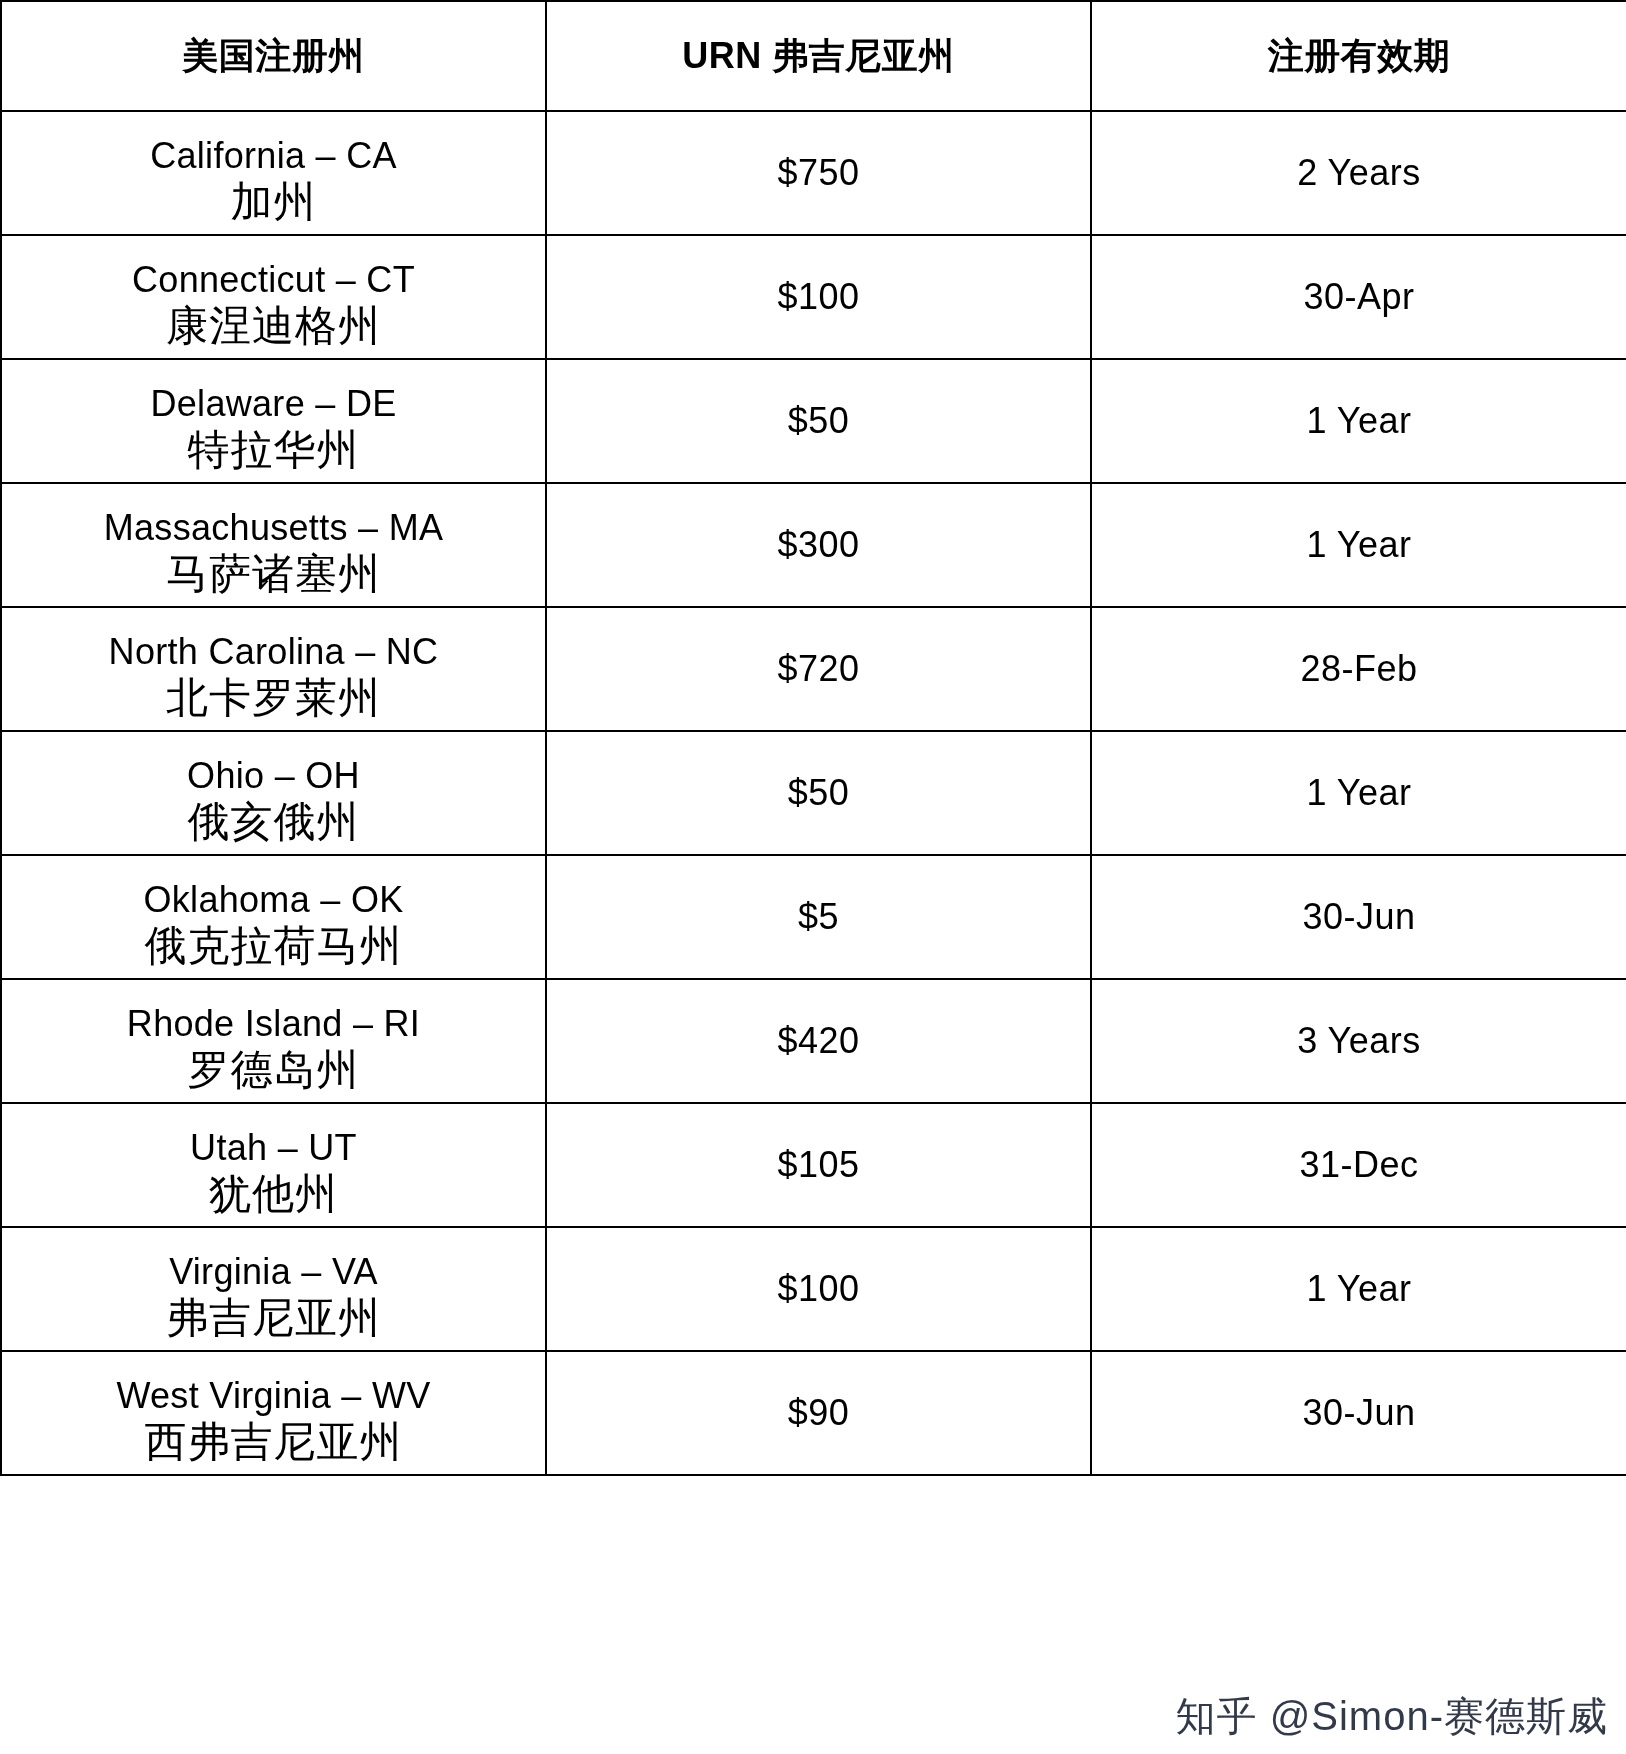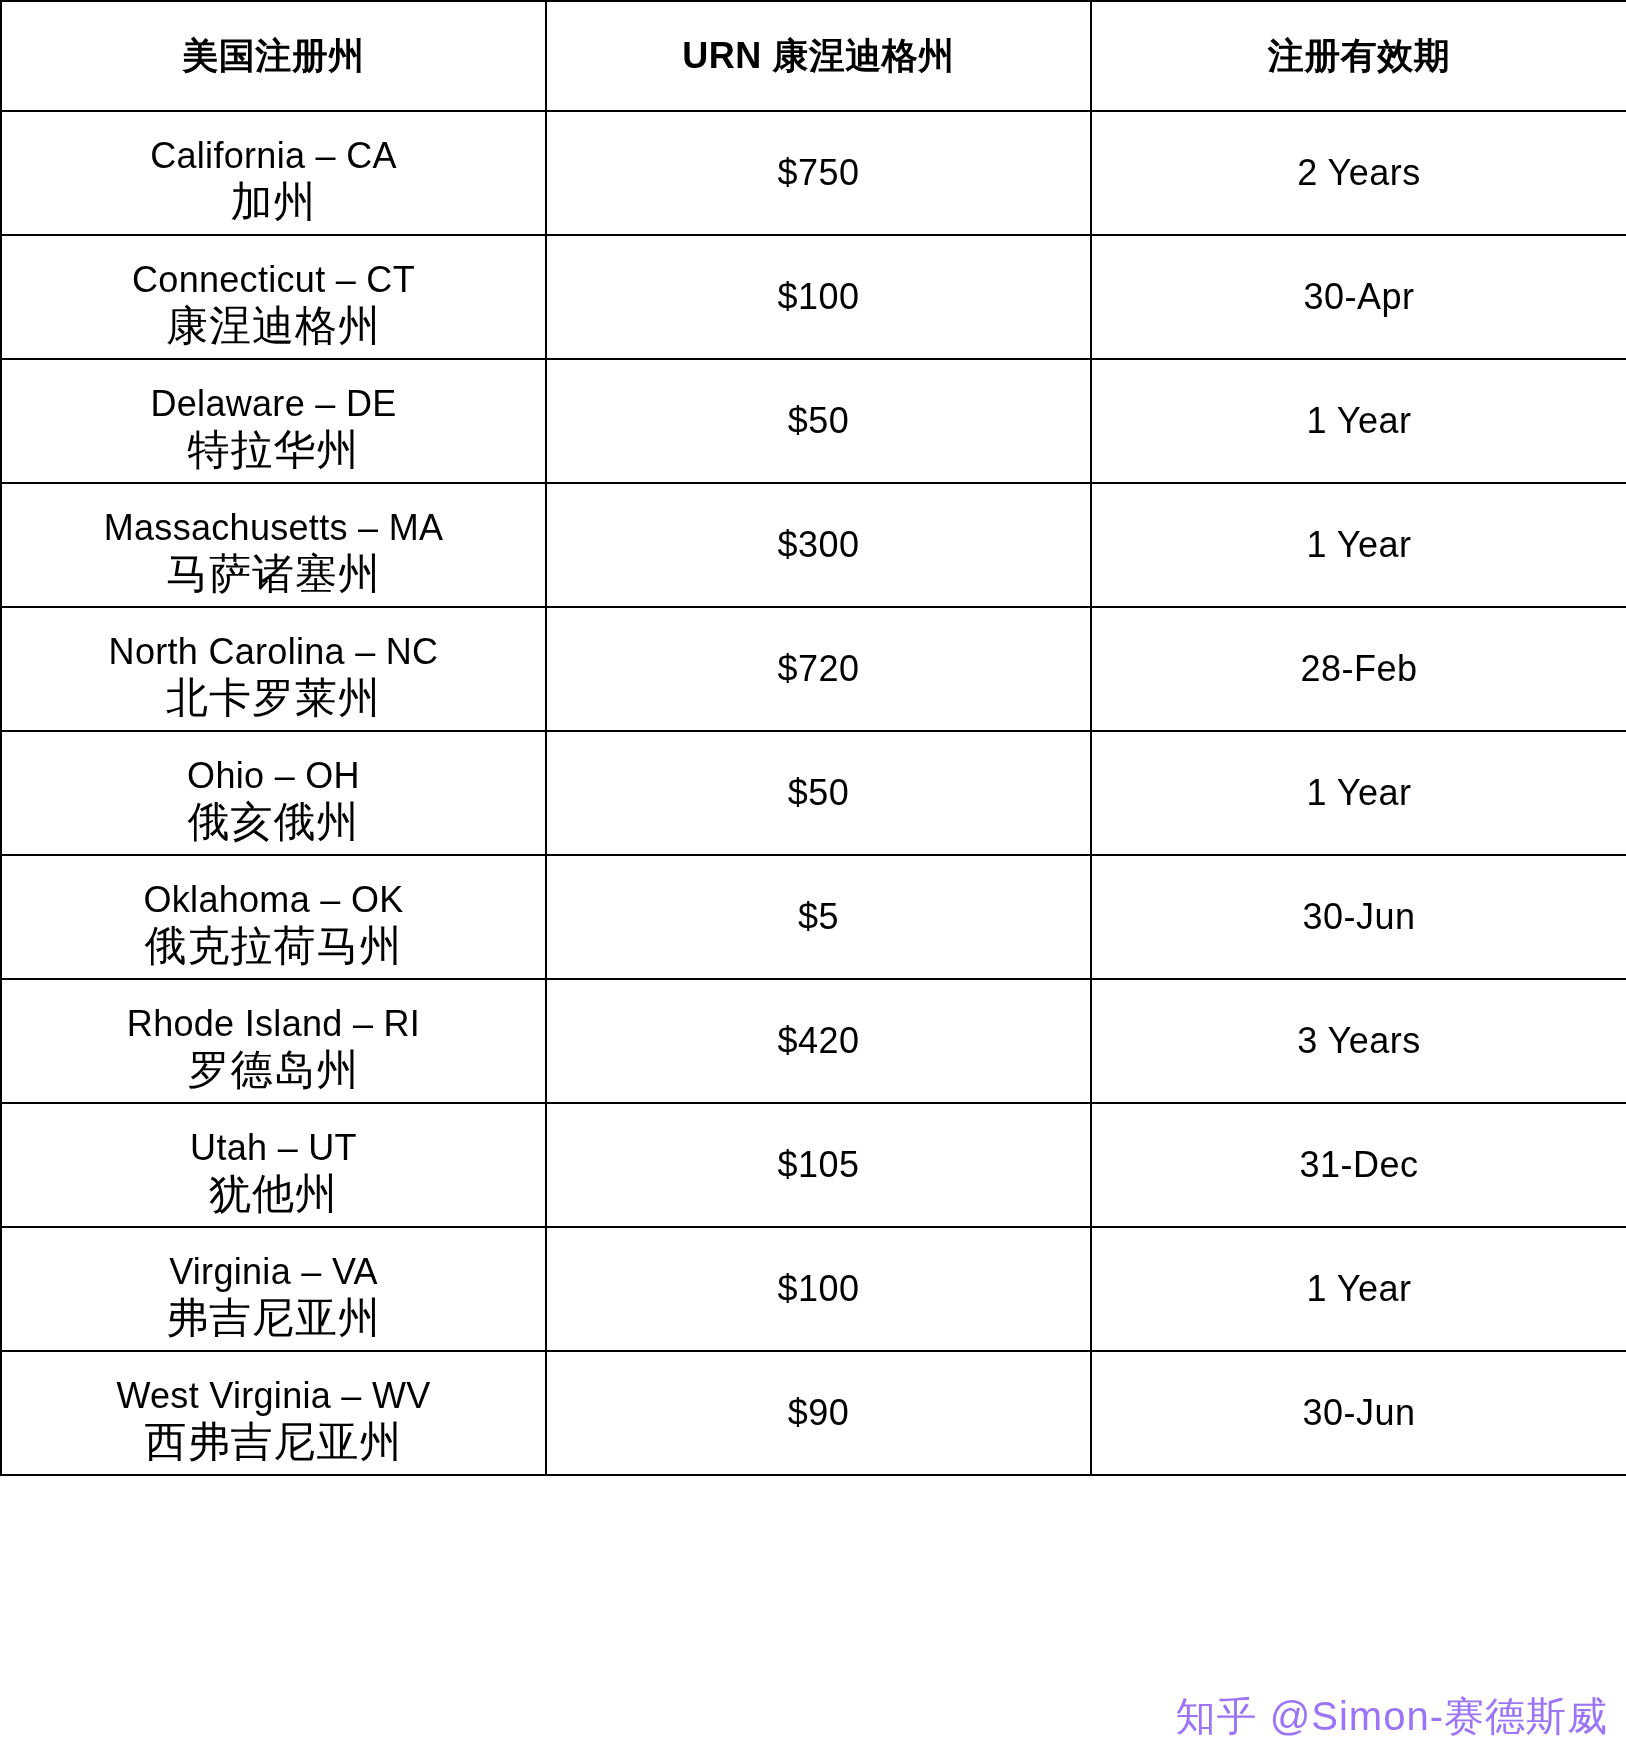--- a/index.html
+++ b/index.html
@@ -65,42 +65,42 @@
   .fee-cell, .valid-cell {
     font-size: 36px;
     letter-spacing: 0.5px;
   }
   
   .watermark {
     position: absolute;
     right: 18px;
     bottom: 10px;
     font-size: 40px;
-    color: #8b5cf6;
+    color: #0f172a;
     font-family: "Liberation Sans", sans-serif;
     letter-spacing: 1px;
     opacity: 0.85;
     pointer-events: none;
     white-space: nowrap;
   }
 </style>
 </head>
 <body>
 
 <div class="table-wrap">
   <table class="fee-table">
     <colgroup>
       <col class="c-state">
       <col class="c-fee">
       <col class="c-valid">
     </colgroup>
     <thead>
       <tr>
         <th>美国注册州</th>
-        <th>URN 康涅迪格州</th>
+        <th>URN 弗吉尼亚州</th>
         <th>注册有效期</th>
       </tr>
     </thead>
     <tbody>
       <tr>
         <td class="state-cell">
           <span class="state-en">California – CA</span>
           <span class="state-zh">加州</span>
         </td>
         <td class="fee-cell">$750</td>

